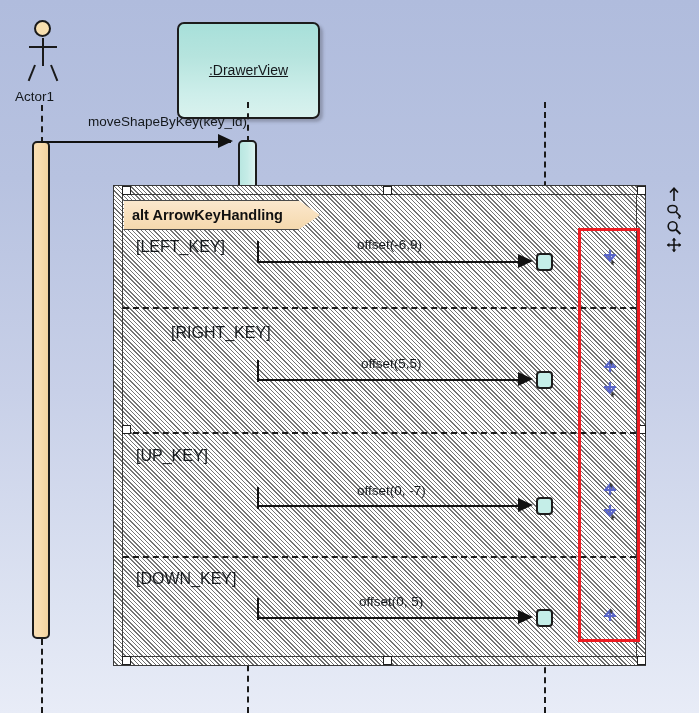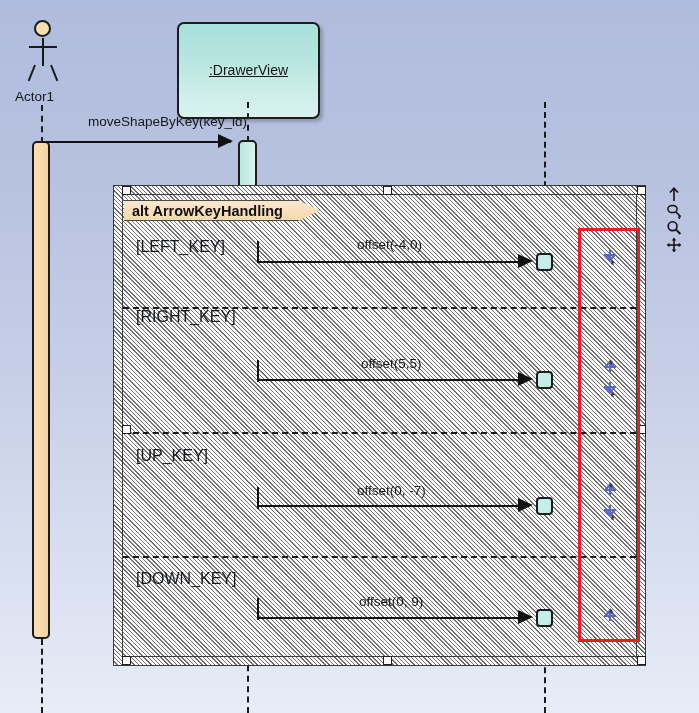--- a/index.html
+++ b/index.html
@@ -127,21 +127,21 @@
     border: 1px solid #3a3a3a;
   }
   .frag-body {
     position: absolute;
     box-sizing: border-box;
     border: 1px solid #3d3d3d;
     background: rgba(255,255,255,0.055);
   }
   .frag-head {
     position: absolute;
-    height: 21px;
+    height: 30px;
     box-sizing: border-box;
     background: linear-gradient(to bottom, #fbe8cd 0%, #f8e0bd 50%, #f5d9ae 100%);
     border: 1px solid #4a4a4a;
     border-left: none;
     font-size: 14.5px;
     font-weight: bold;
     color: #111;
     display: flex;
     align-items: center;
     padding-left: 8px;
@@ -229,52 +229,52 @@
 
   <div class="frag-head" style="left:124px; top:200px; width:196px;">
     <span>alt ArrowKeyHandling</span>
   </div>
 
   <div class="frag-divider" style="left:123px; top:307px; width:513px;"></div>
   <div class="frag-divider" style="left:123px; top:432px; width:513px;"></div>
   <div class="frag-divider" style="left:123px; top:556px; width:513px;"></div>
 
   <div class="guard" style="left:136px; top:238px;">[LEFT_KEY]</div>
-  <div class="guard" style="left:136px; top:308px;">[RIGHT_KEY]</div>
+  <div class="guard" style="left:136px; top:324px;padding-left:35px;">[RIGHT_KEY]</div>
   <div class="guard" style="left:136px; top:447px;">[UP_KEY]</div>
   <div class="guard" style="left:136px; top:570px;">[DOWN_KEY]</div>
 
   <div class="handle" style="left:122px; top:186px;"></div>
   <div class="handle" style="left:383px; top:186px;"></div>
   <div class="handle" style="left:637px; top:186px;"></div>
   <div class="handle" style="left:122px; top:425px;"></div>
   <div class="handle" style="left:637px; top:425px;"></div>
   <div class="handle" style="left:122px; top:656px;"></div>
   <div class="handle" style="left:383px; top:656px;"></div>
   <div class="handle" style="left:637px; top:656px;"></div>
 
-  <div class="msg-label" style="left:357px; top:237px;">offset(-4,0)</div>
+  <div class="msg-label" style="left:357px; top:237px;">offset(-6,9)</div>
   <div class="msg-vert" style="left:257px; top:241px; height:22px;"></div>
   <div class="msg-line" style="left:257px; top:261px; width:264px;"></div>
   <div class="msg-arrow" style="left:518px; top:254px;"></div>
   <div class="activation act-small" style="left:536px; top:253px; width:17px; height:18px;"></div>
 
   <div class="msg-label" style="left:361px; top:356px;">offset(5,5)</div>
   <div class="msg-vert" style="left:257px; top:360px; height:22px;"></div>
   <div class="msg-line" style="left:257px; top:379px; width:264px;"></div>
   <div class="msg-arrow" style="left:518px; top:372px;"></div>
   <div class="activation act-small" style="left:536px; top:371px; width:17px; height:18px;"></div>
 
   <div class="msg-label" style="left:357px; top:483px;">offset(0, -7)</div>
   <div class="msg-vert" style="left:257px; top:487px; height:22px;"></div>
   <div class="msg-line" style="left:257px; top:505px; width:264px;"></div>
   <div class="msg-arrow" style="left:518px; top:498px;"></div>
   <div class="activation act-small" style="left:536px; top:497px; width:17px; height:18px;"></div>
 
-  <div class="msg-label" style="left:359px; top:594px;">offset(0, 9)</div>
+  <div class="msg-label" style="left:359px; top:594px;">offset(0, 5)</div>
   <div class="msg-vert" style="left:257px; top:598px; height:22px;"></div>
   <div class="msg-line" style="left:257px; top:617px; width:264px;"></div>
   <div class="msg-arrow" style="left:518px; top:610px;"></div>
   <div class="activation act-small" style="left:536px; top:609px; width:17px; height:18px;"></div>
 
   <div class="red-box" style="left:578px; top:228px; width:62px; height:414px;"></div>
 
   <div class="move-icon" style="left:602px; top:250px;">
     <svg viewBox="0 0 16 16" width="16" height="16">
       <path d="M8 1 L8 10 M4.5 6.5 L8 10.5 L11.5 6.5 M3 5 L6 5 M10 5 L13 5" stroke="#5a66c9" stroke-width="2.2" fill="none" stroke-linecap="square"></path>

